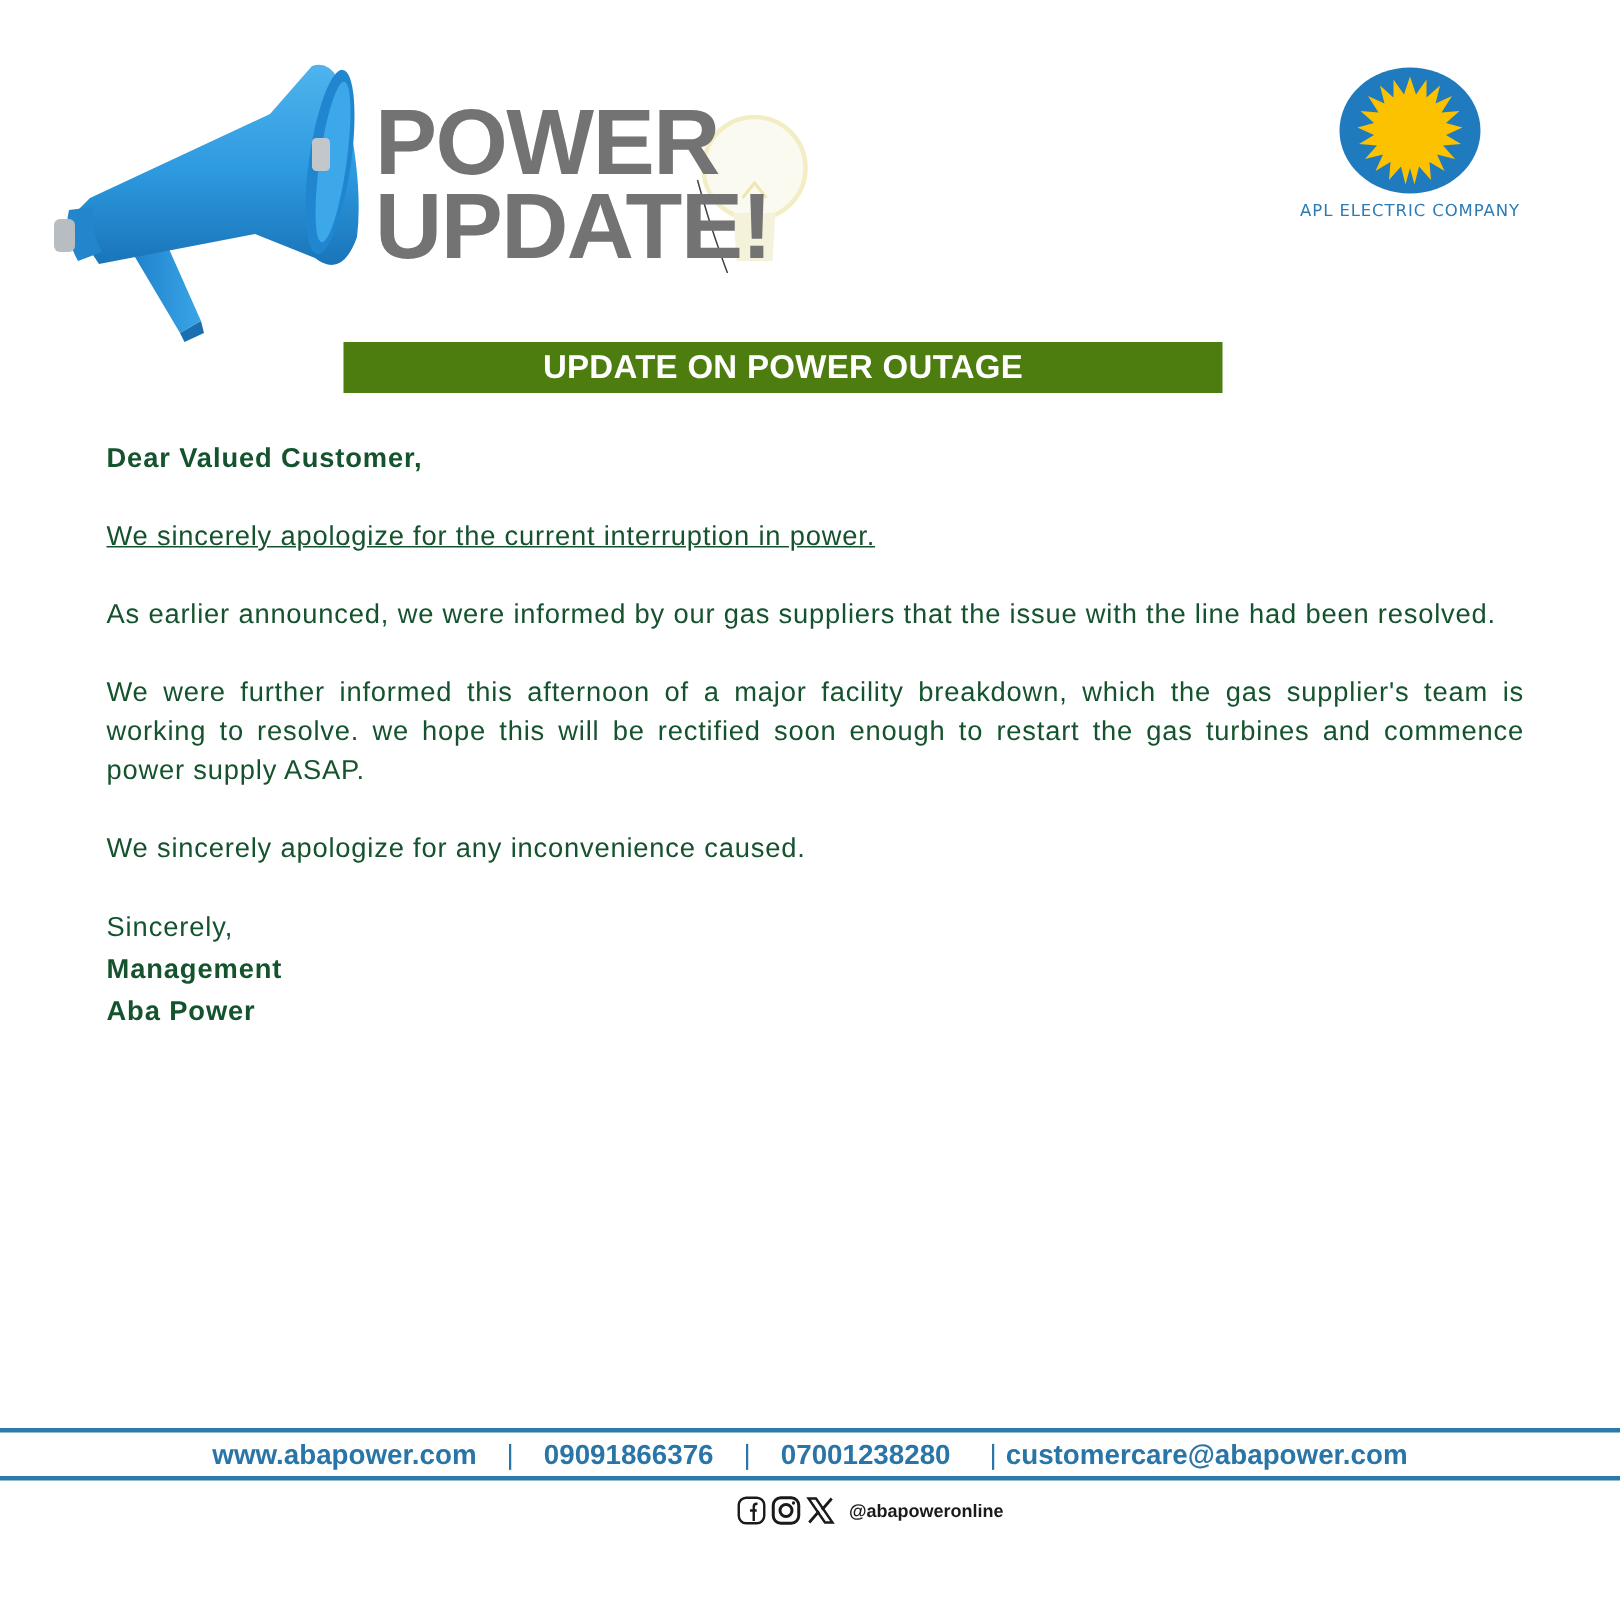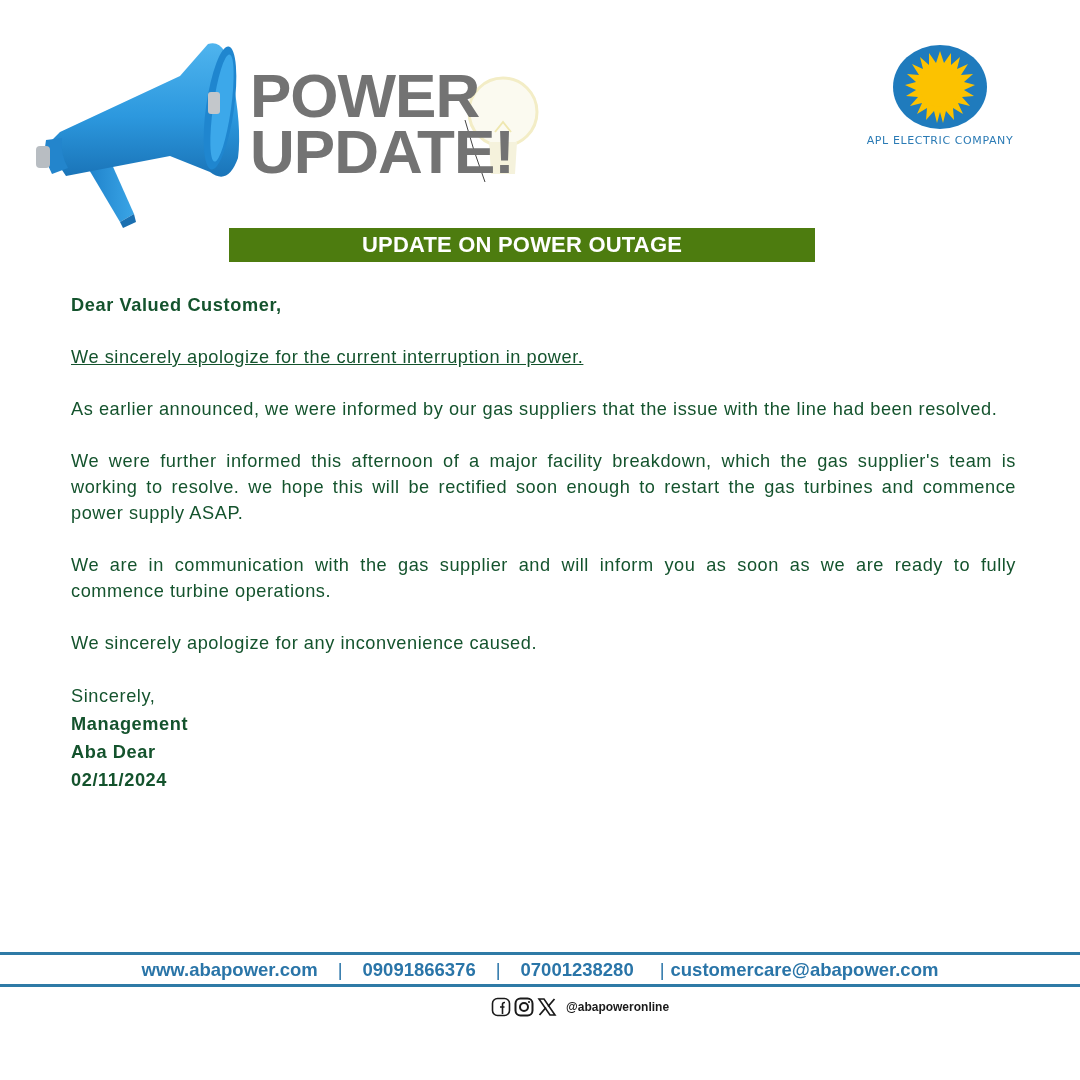--- a/index.html
+++ b/index.html
@@ -107,27 +107,25 @@
   <div class="logo-text">APL ELECTRIC COMPANY</div>
 </div>
 
 <div class="banner">UPDATE ON POWER OUTAGE</div>
 
 <div class="letter">
   <div class="salutation">Dear Valued Customer,</div>
   <p class="para first">We sincerely apologize for the current interruption in power.</p>
   <p class="para">As earlier announced, we were informed by our gas suppliers that the issue with the line had been resolved.</p>
   <p class="para">We were further informed this afternoon of a major facility breakdown, which the gas supplier's team is working to resolve. we hope this will be rectified soon enough to restart the gas turbines and commence power supply ASAP.</p>
-  <p class="para">We are in communication with the gas supplier and will inform you as soon as we are ready to fully commence turbine operations.</p>
   <p class="para">We sincerely apologize for any inconvenience caused.</p>
   <div class="signoff">
     <div>Sincerely,</div>
     <div class="bold">Management</div>
-    <div class="bold">Aba Dear</div>
-    <div class="bold">02/11/2024</div>
+    <div class="bold">Aba Power</div>
   </div>
 </div>
 
 <div class="footer-line top"></div>
 <div class="contacts">
   <span>www.abapower.com</span>
   <span class="sep">|</span>
   <span>09091866376</span>
   <span class="sep">|</span>
   <span>07001238280</span>

